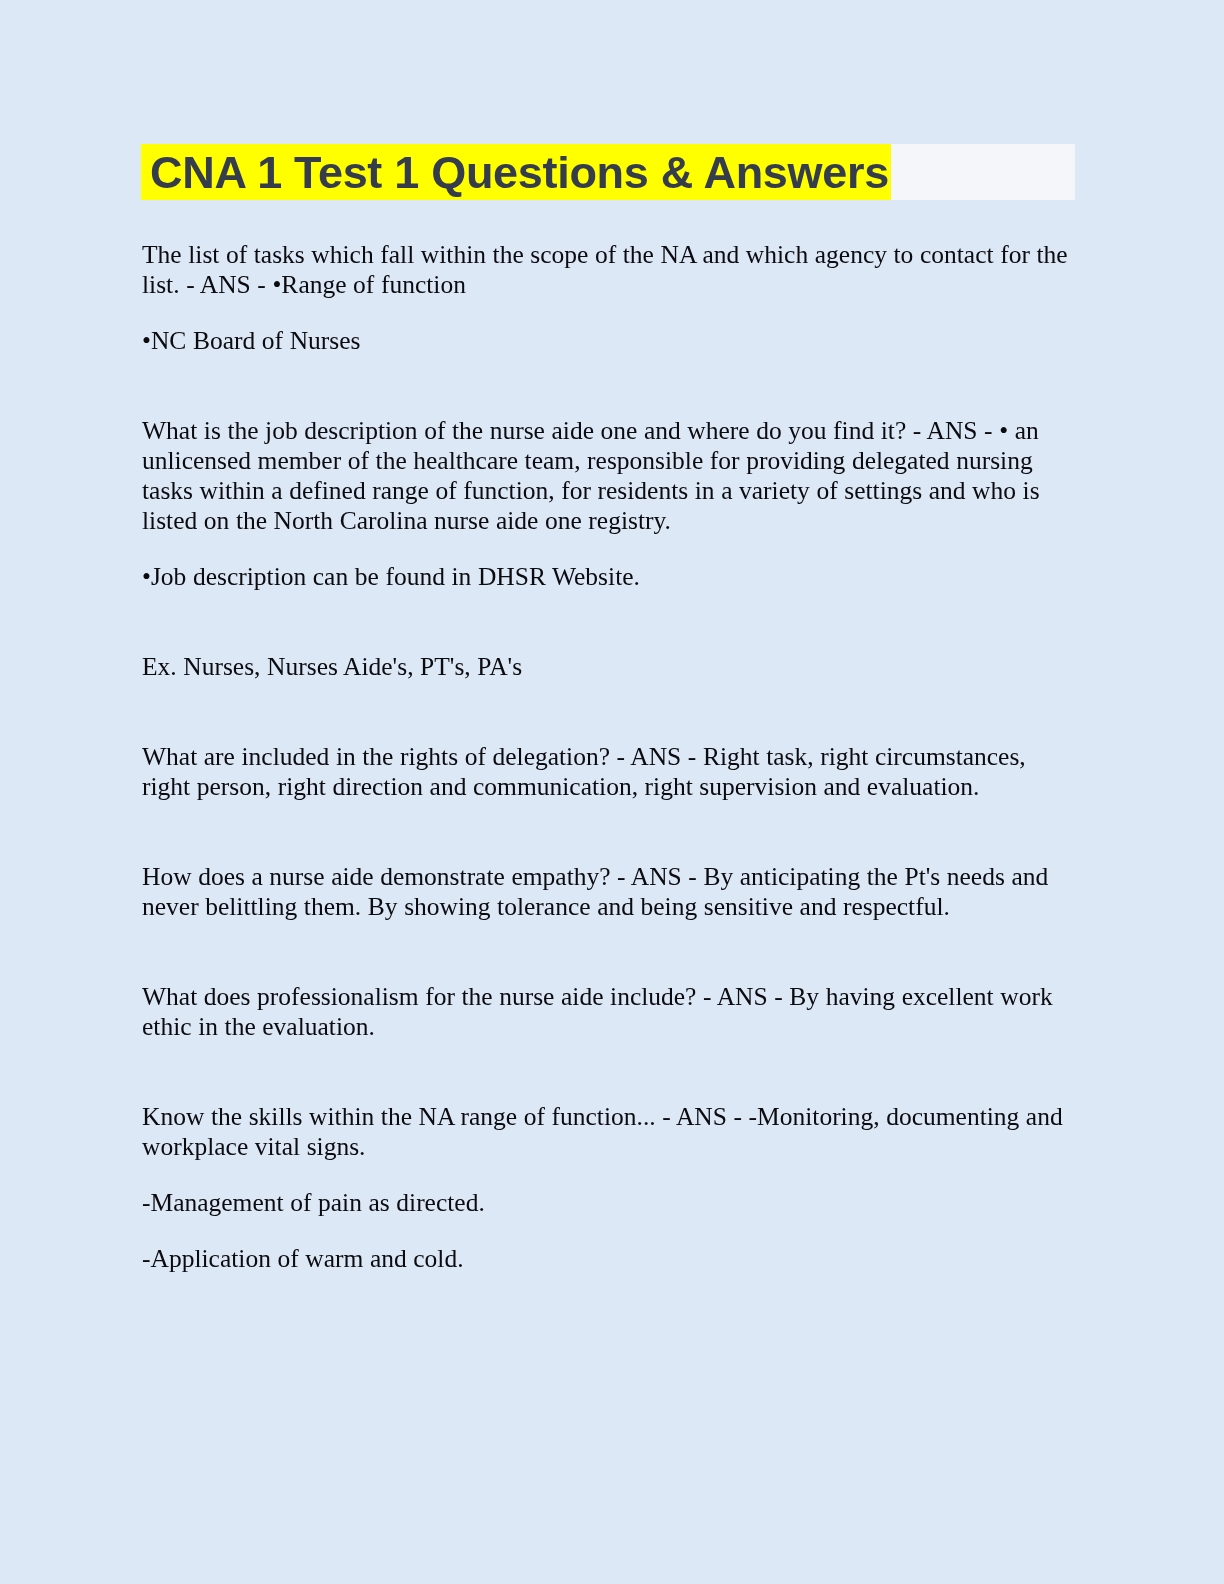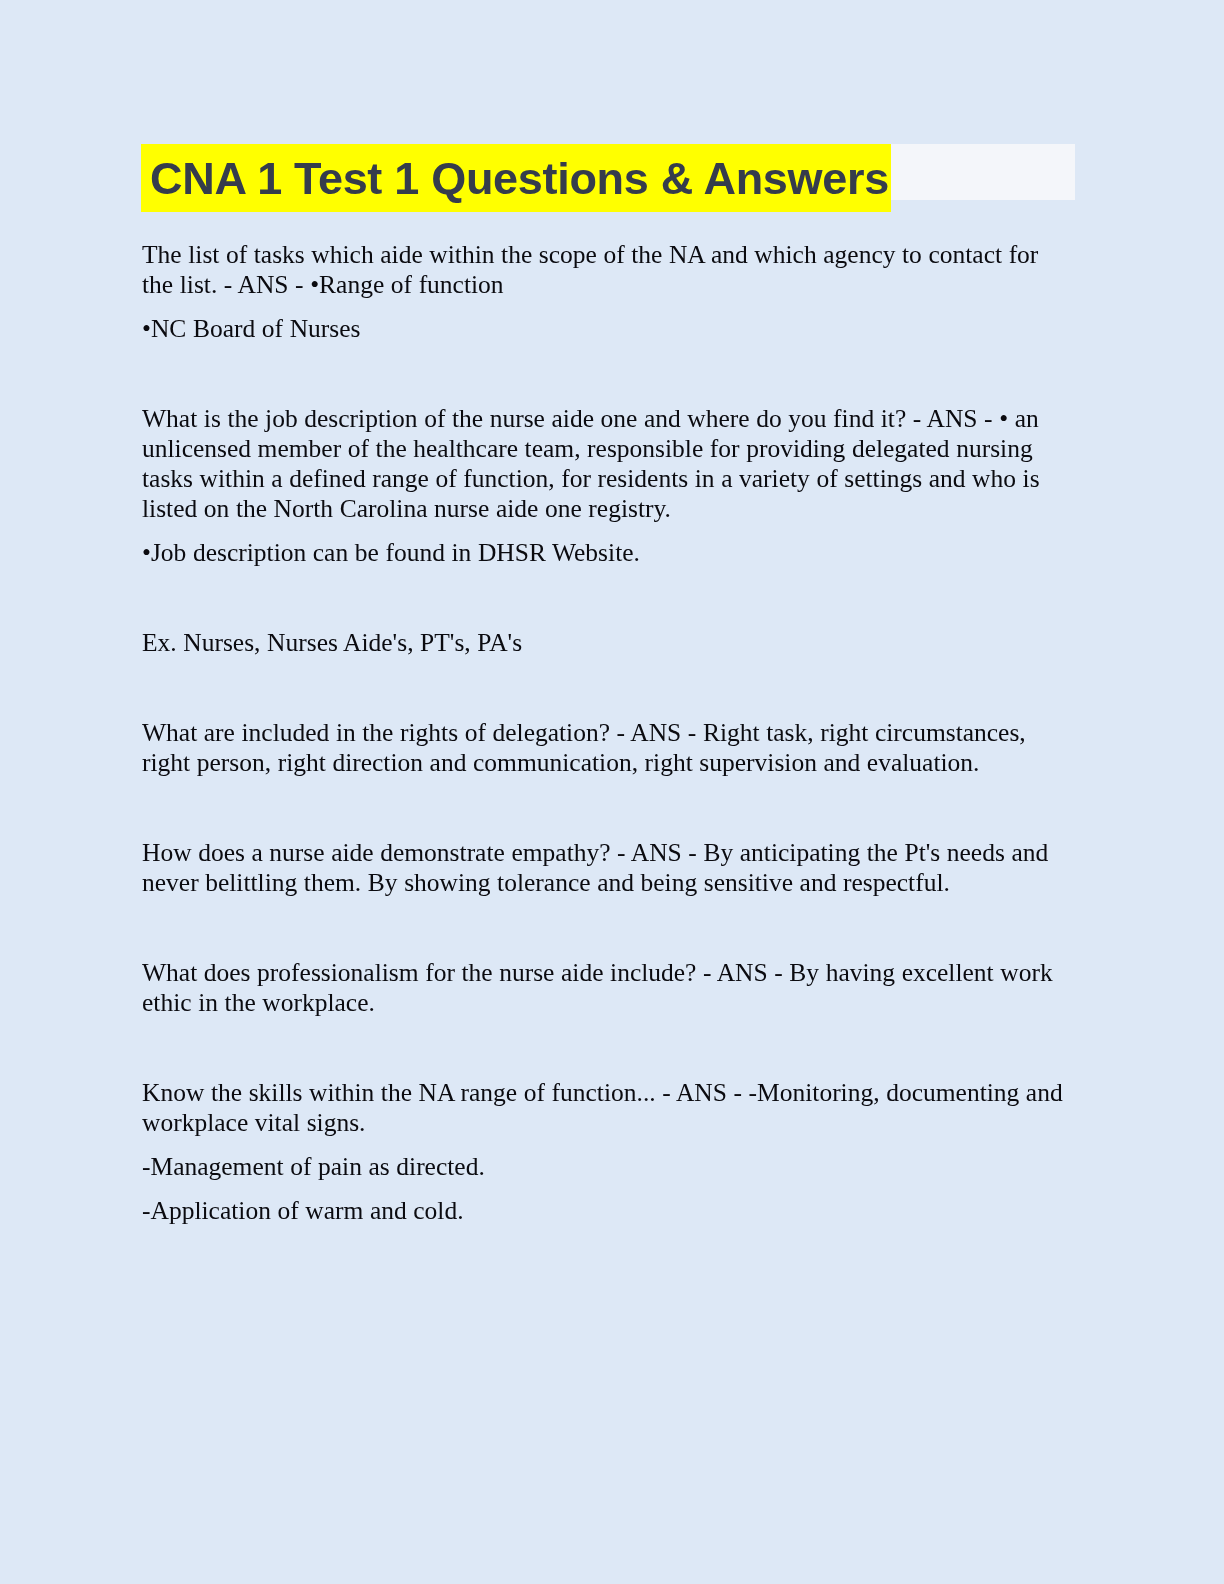--- a/index.html
+++ b/index.html
@@ -27,21 +27,21 @@
     left: 141px;
     top: 144px;
     width: 934px;
     height: 56px;
     background: #f4f6fa;
   }
   .title-highlight {
     position: absolute;
     left: 141px;
     top: 144px;
-    height: 68px;
+    height: 56px;
     background: #ffff00;
     padding: 0 2px 0 9px;
     box-sizing: border-box;
     display: flex;
     align-items: center;
     white-space: nowrap;
   }
   .doc-title {
     font-family: "Liberation Sans", "DejaVu Sans", sans-serif;
     font-weight: bold;
@@ -65,59 +65,59 @@
     margin: 0;
     font-size: 25.5px;
     line-height: 30px;
     color: #0b0b10;
     text-align: left;
     word-spacing: 0.2px;
   }
 
   
   p.para + p.para {
-    margin-top: 14px;
+    margin-top: 26px;
   }
 
   
   .block + .block {
     margin-top: 60px;
   }
 </style>
 </head>
 <body>
 
 <div class="page">
 
   <div class="title-band"></div>
 
   <div class="title-highlight">
     <h1 class="doc-title">CNA 1 Test 1 Questions &amp; Answers</h1>
   </div>
 
   <div class="body-col">
       <div class="block">
-        <p class="para">The list of tasks which aide within the scope of the NA and which agency to contact for the list. - ANS - •Range of function</p>
+        <p class="para">The list of tasks which fall within the scope of the NA and which agency to contact for the list. - ANS - •Range of function</p>
         <p class="para">•NC Board of Nurses</p>
       </div>
       <div class="block">
         <p class="para">What is the job description of the nurse aide one and where do you find it? - ANS - • an unlicensed member of the healthcare team, responsible for providing delegated nursing tasks within a defined range of function, for residents in a variety of settings and who is listed on the North Carolina nurse aide one registry.</p>
         <p class="para">•Job description can be found in DHSR Website.</p>
       </div>
       <div class="block">
         <p class="para">Ex. Nurses, Nurses Aide's, PT's, PA's</p>
       </div>
       <div class="block">
         <p class="para">What are included in the rights of delegation? - ANS - Right task, right circumstances, right person, right direction and communication, right supervision and evaluation.</p>
       </div>
       <div class="block">
         <p class="para">How does a nurse aide demonstrate empathy? - ANS - By anticipating the Pt's needs and never belittling them. By showing tolerance and being sensitive and respectful.</p>
       </div>
       <div class="block">
-        <p class="para">What does professionalism for the nurse aide include? - ANS - By having excellent work ethic in the workplace.</p>
+        <p class="para">What does professionalism for the nurse aide include? - ANS - By having excellent work ethic in the evaluation.</p>
       </div>
       <div class="block">
         <p class="para">Know the skills within the NA range of function... - ANS - -Monitoring, documenting and workplace vital signs.</p>
         <p class="para">-Management of pain as directed.</p>
         <p class="para">-Application of warm and cold.</p>
       </div>
     </div>
 
 </div>
 

